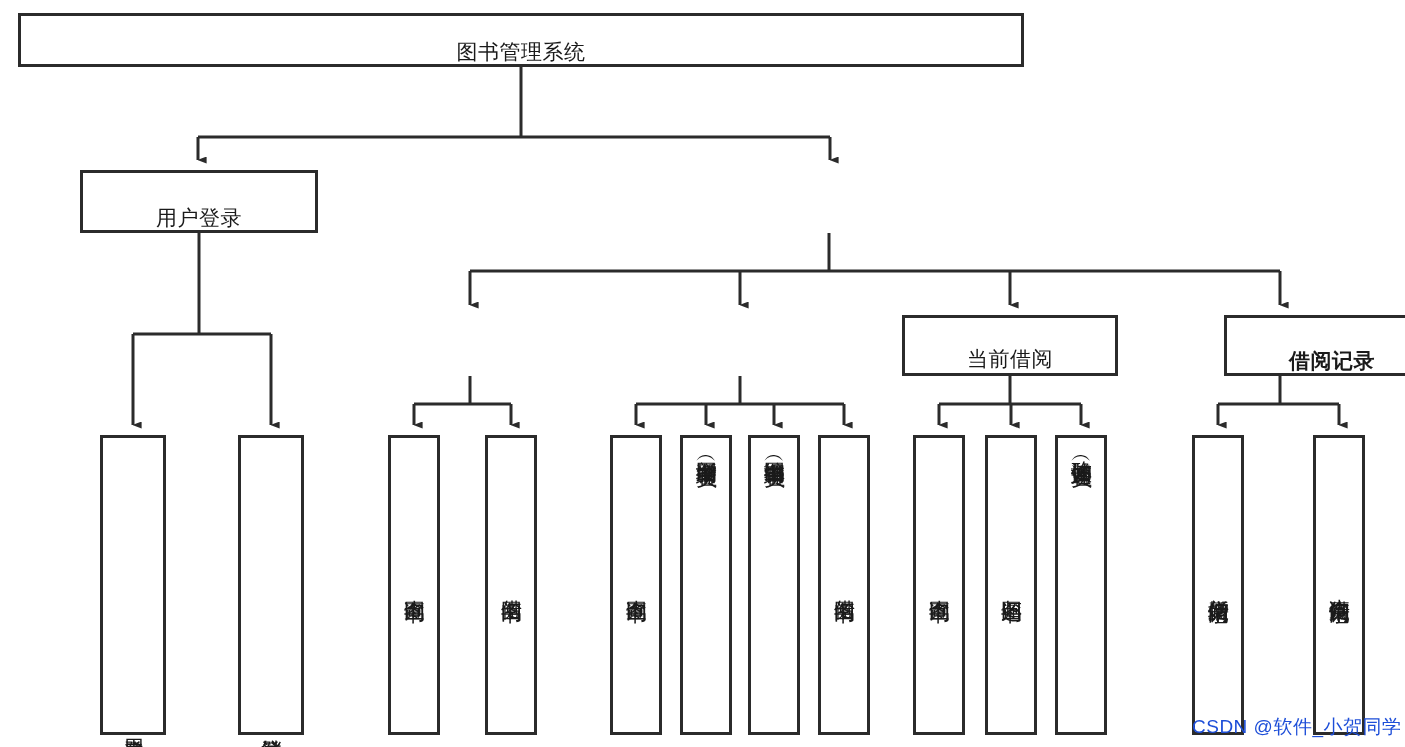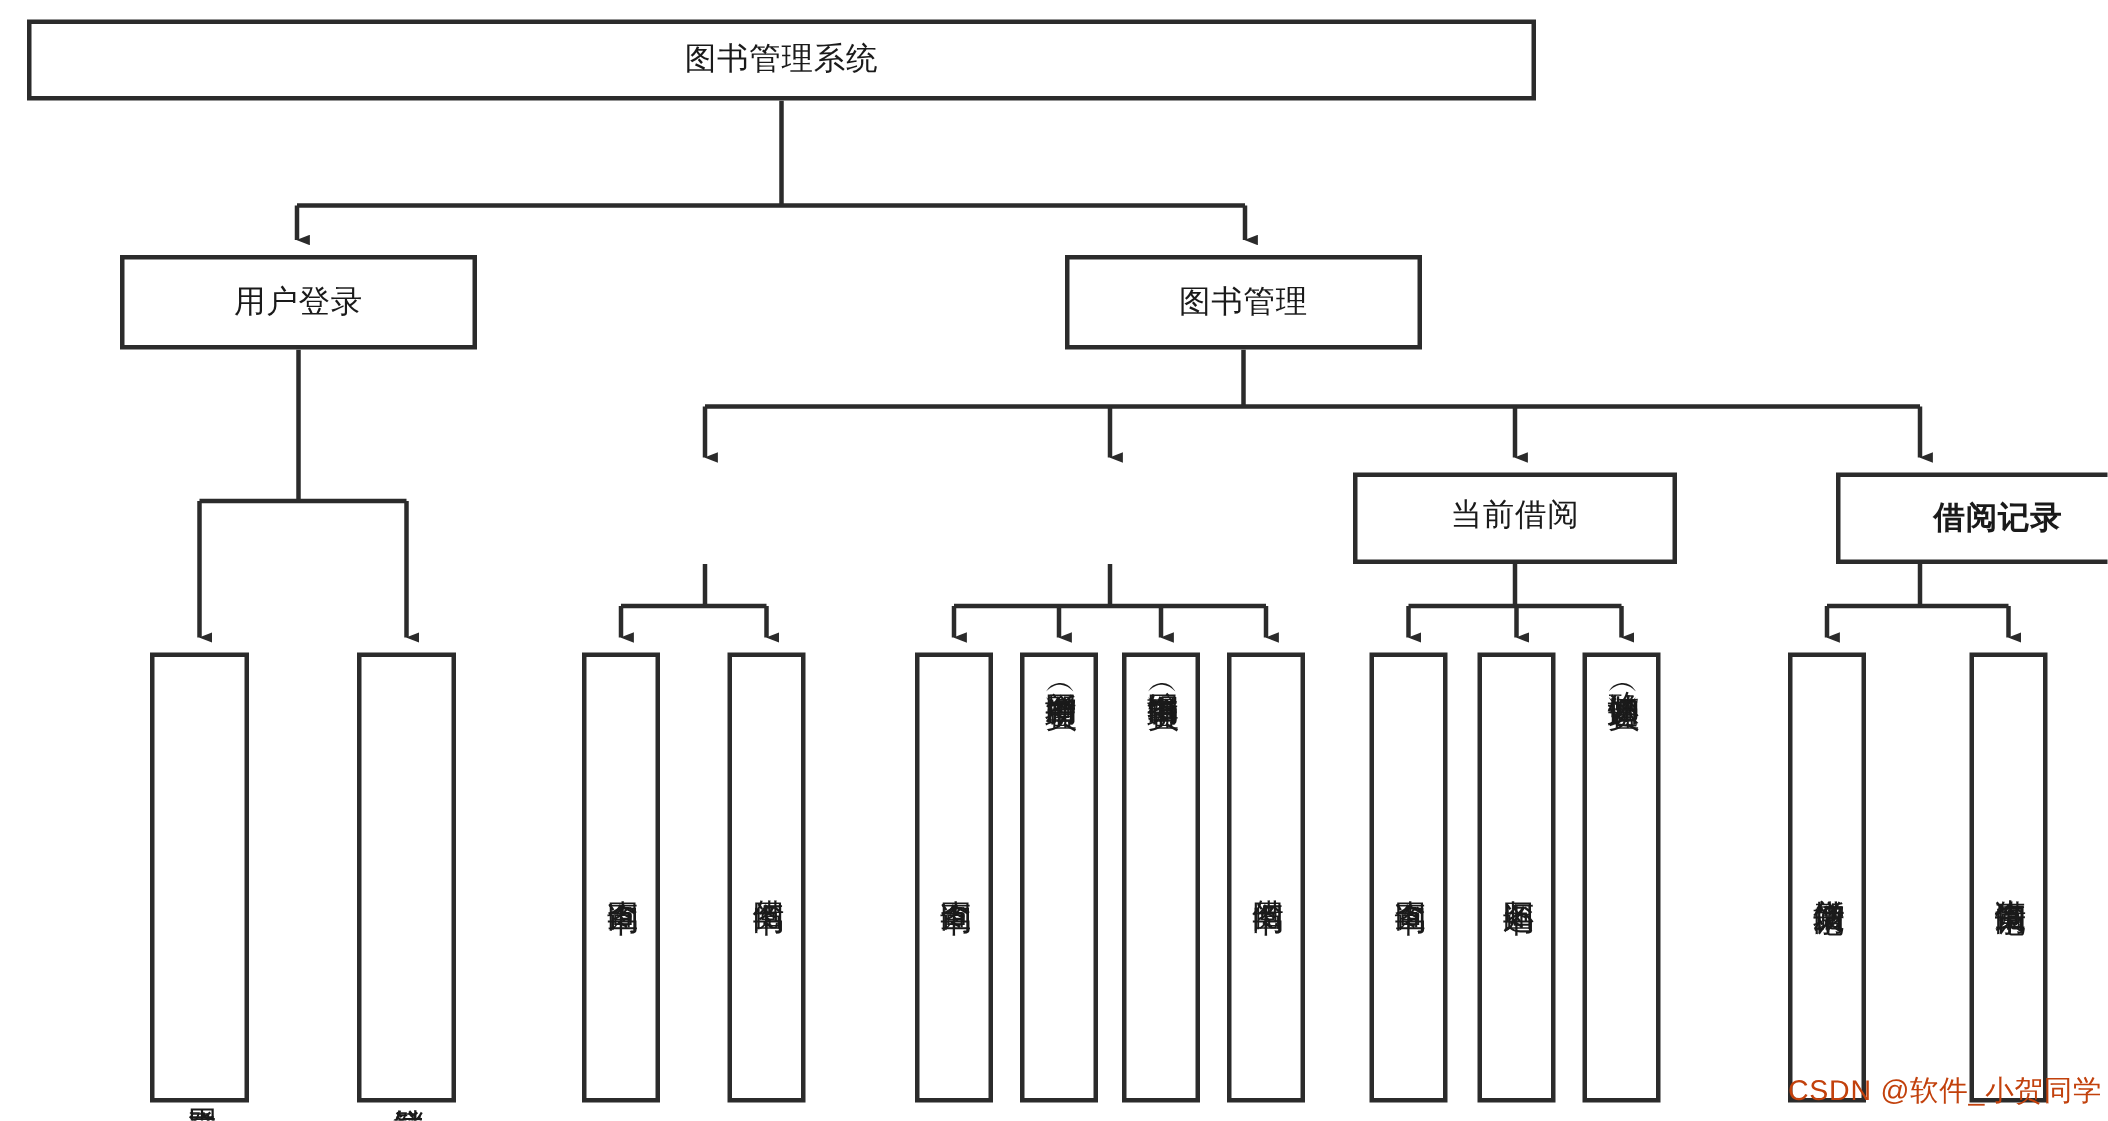--- a/index.html
+++ b/index.html
@@ -20,21 +20,21 @@
     top: 0;
     width: 1405px;
     height: 747px;
   }
   .node-box {
     position: absolute;
     box-sizing: border-box;
     border: 3px solid #2b2b2b;
     background: #ffffff;
     display: flex;
-    align-items: center;
+    align-items: flex-end;
     justify-content: center;
   }
   .node-label-h {
     font-size: 21px;
     color: #1a1a1a;
     letter-spacing: 0.5px;
     line-height: 1.2;
     white-space: nowrap;
     text-align: center;
   }
@@ -59,21 +59,21 @@
     top: 0;
     width: 1405px;
     height: 747px;
     pointer-events: none;
   }
   .watermark {
     position: absolute;
     left: 1192px;
     top: 714px;
     font-size: 19px;
-    color: #c2410c;
+    color: #1d4ed8;
     white-space: nowrap;
     letter-spacing: 0.5px;
   }
 </style>
 </head>
 <body>
 
 <div id="diagram-root">
 
   <svg class="connector-layer" viewBox="0 0 1405 747" width="1405" height="747" xmlns="http://www.w3.org/2000/svg">
@@ -138,23 +138,20 @@
     </g>
   </svg>
 
   <div class="node-box" style="left:18px; top:13px; width:1006px; height:54px;">
     <span class="node-label-h">图书管理系统</span>
   </div>
 
   <div class="node-box" style="left:80px; top:170px; width:238px; height:63px;">
     <span class="node-label-h">用户登录</span>
   </div>
-  <div class="node-box" style="left:710px; top:170px; width:238px; height:63px;">
-    <span class="node-label-h">图书管理</span>
-  </div>
 
   <div class="node-box" style="left:902px; top:315px; width:216px; height:61px;font-family:Liberation Mono, monospace;">
     <span class="node-label-h">当前借阅</span>
   </div>
   <div class="node-box" style="left:1224px; top:315px; width:216px; height:61px;font-weight:bold;">
     <span class="node-label-h">借阅记录</span>
   </div>
 
   <div class="node-box vertical" style="left:100px; top:435px; width:66px; height:300px; align-items:flex-end;">
     <span class="node-label-v">用户登录</span>

